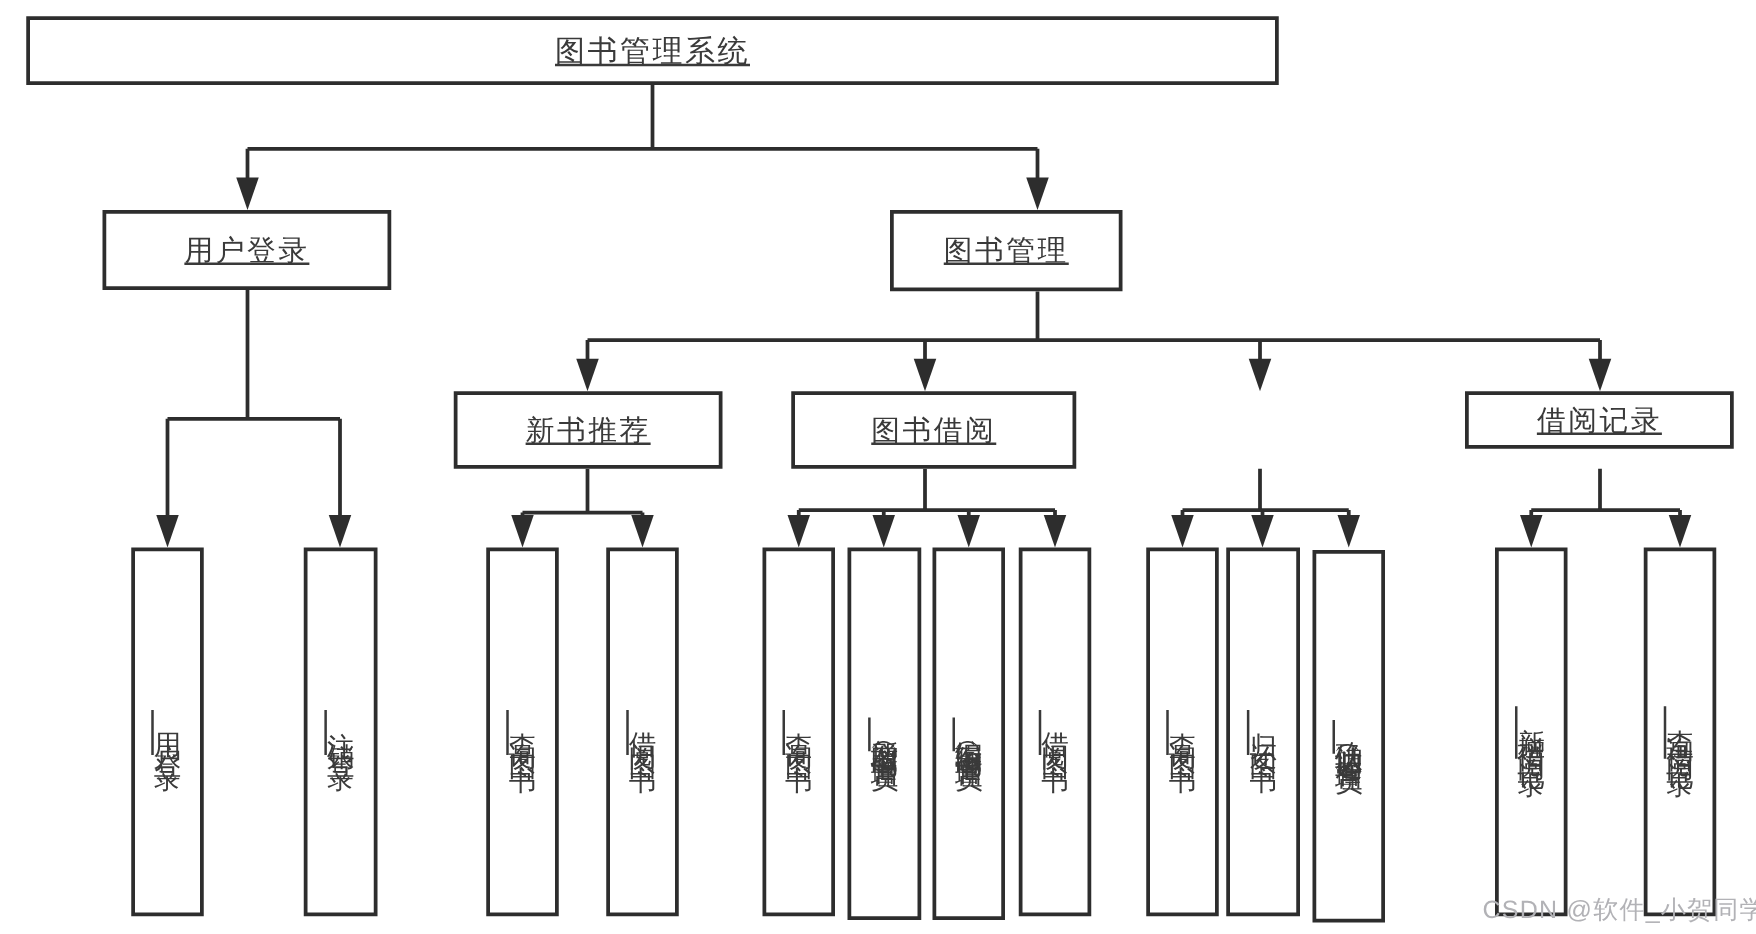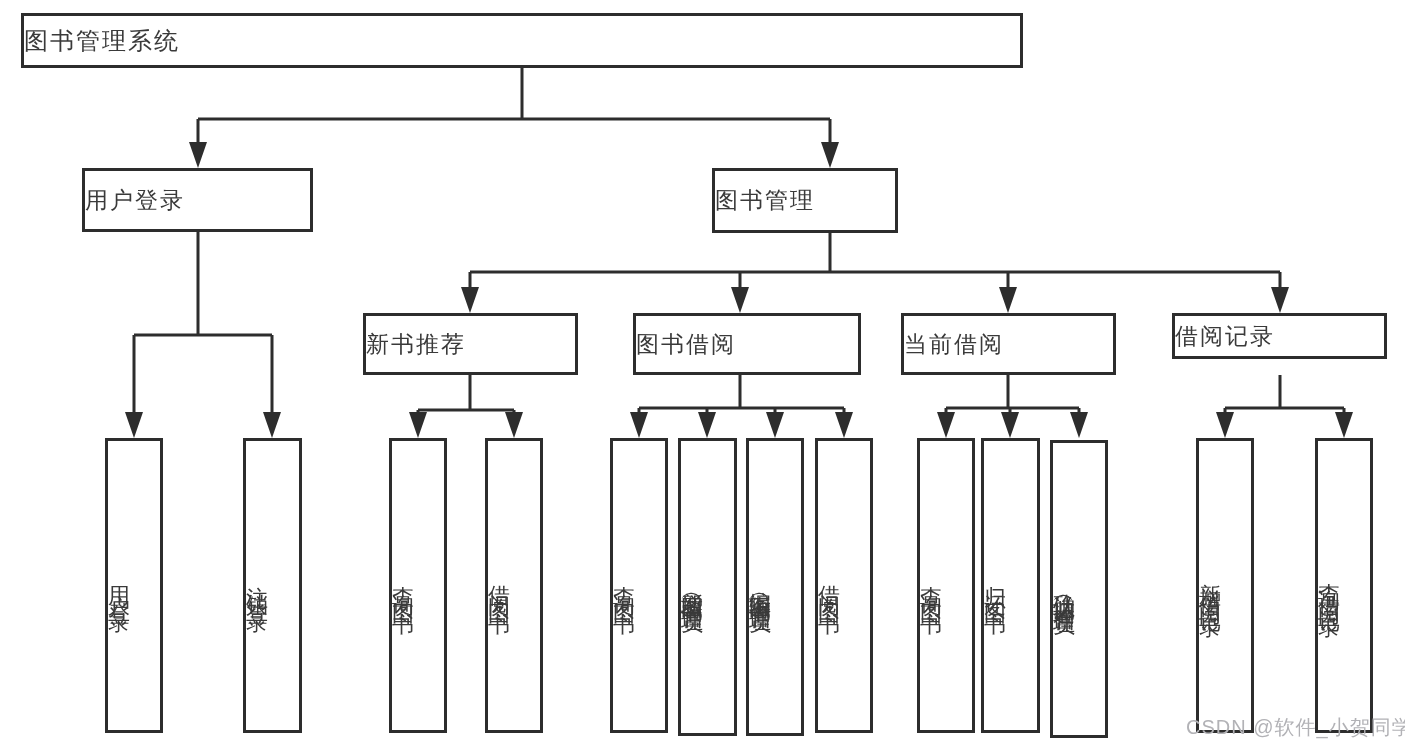--- a/index.html
+++ b/index.html
@@ -12,21 +12,23 @@
     overflow:hidden;
   }
   .connector-layer{position:absolute;left:0;top:0;z-index:0;}
   .box{
     position:absolute;
     box-sizing:border-box;
     border:3px solid #2d2d2d;
     background:#ffffff;
     display:flex;
     align-items:center;
+    justify-content:center;
     z-index:1;
+    text-decoration:underline;
   }
   .box.h span{font-size:23px;letter-spacing:2px;white-space:nowrap;}
   .box.root span{font-size:24px;}
   .box.leaf span{
     writing-mode:vertical-rl;
     text-orientation:mixed;
     font-size:22px;
     line-height:1;
     letter-spacing:9px;
   }
@@ -90,23 +92,20 @@
   <div class="box h" style="left:712px;top:168px;width:186px;height:65px;">
     <span>图书管理</span>
   </div>
 
   <div class="box h" style="left:363px;top:313px;width:215px;height:62px;">
     <span>新书推荐</span>
   </div>
   <div class="box h" style="left:633px;top:313px;width:228px;height:62px;">
     <span>图书借阅</span>
   </div>
-  <div class="box h" style="left:901px;top:313px;width:215px;height:62px;">
-    <span>当前借阅</span>
-  </div>
   <div class="box h" style="left:1172px;top:313px;width:215px;height:46px;">
     <span>借阅记录</span>
   </div>
 
   <div class="box leaf" style="left:105px;top:438px;width:58px;height:295px;">
     <span>用户登录</span>
   </div>
   <div class="box leaf" style="left:243px;top:438px;width:59px;height:295px;">
     <span>注销登录</span>
   </div>

